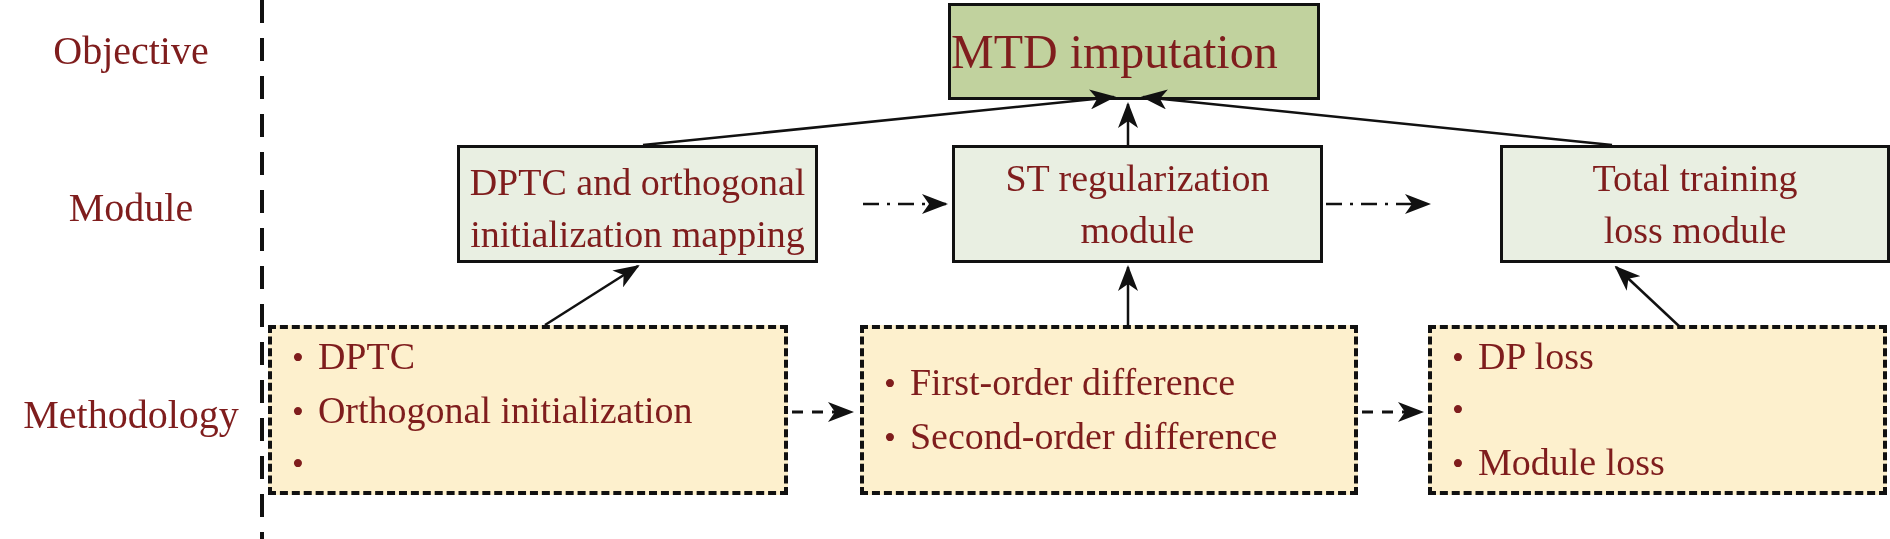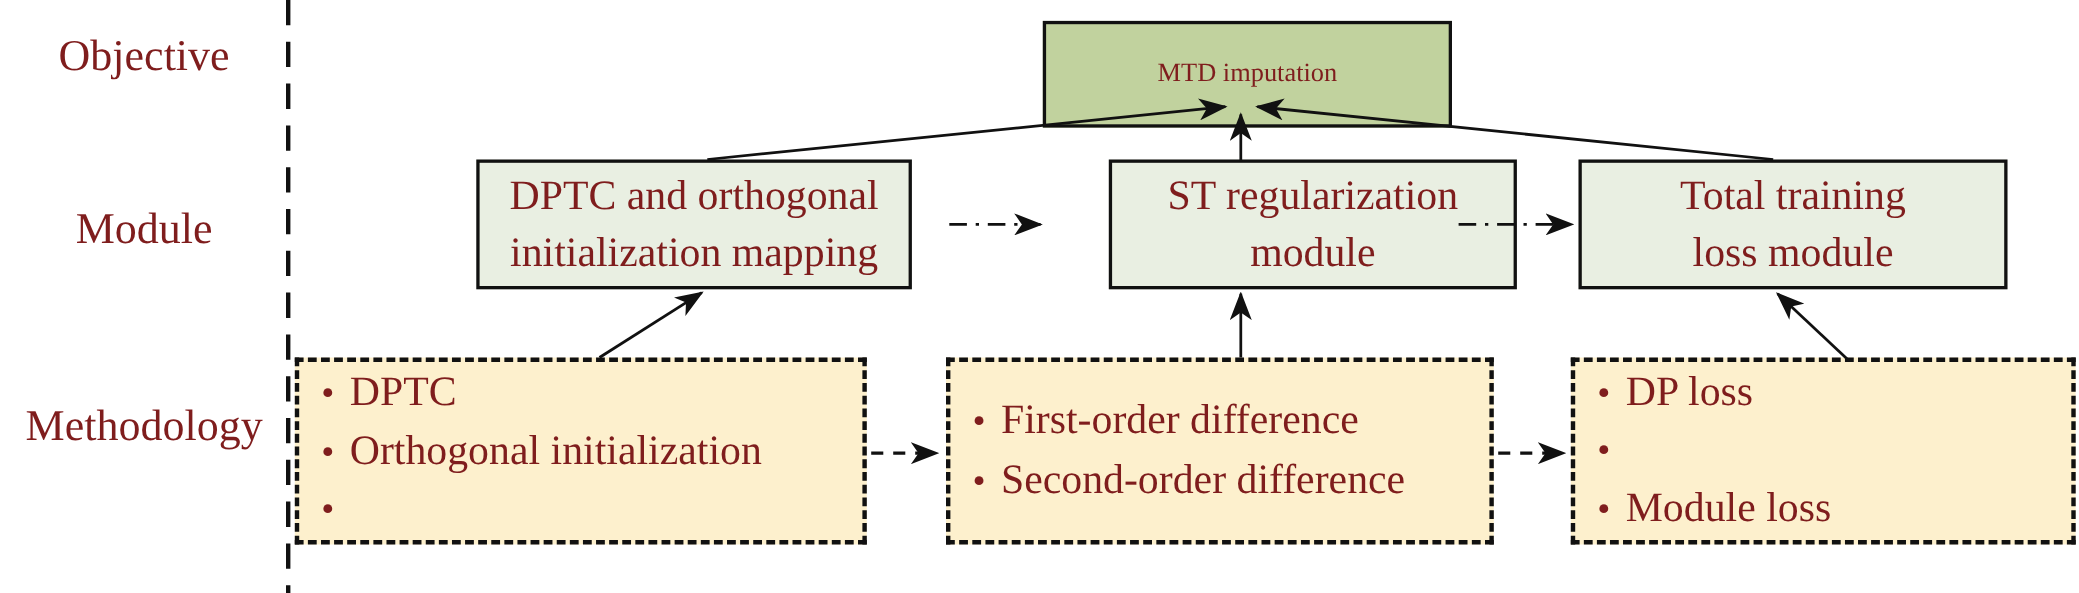--- a/index.html
+++ b/index.html
@@ -11,23 +11,22 @@
   .abs{position:absolute;box-sizing:border-box;}
   
   .row-label{
     left:0;width:262px;text-align:center;font-size:40px;line-height:46px;
     white-space:nowrap;
   }
   
   .obj-box{
     left:948px;top:3px;width:372px;height:97px;
     background:#c1d29e;border:3px solid #111;
-    display:flex;align-items:center;justify-content:center;
-    font-size:24px;
-    margin-top:16px;
+    display:flex;align-items:center;
+    font-size:48px;
   }
   
   .mod-box{
     top:145px;height:118px;background:#e9efe2;border:3px solid #111;
     display:flex;flex-direction:column;align-items:center;justify-content:center;
     font-size:38px;line-height:52px;text-align:center;
   }
   
   .meth-box{
     top:325px;height:170px;background:#fdf0cd;border:4px dashed #111;
@@ -38,35 +37,35 @@
   .dot{font-size:34px;margin-right:14px;}
   svg.overlay{position:absolute;left:0;top:0;pointer-events:none;z-index:5;}
 </style>
 </head>
 <body>
 
 <div id="canvas">
 
   <div class="abs row-label" style="top:28px;">Objective</div>
   <div class="abs row-label" style="top:185px;">Module</div>
-  <div class="abs row-label" style="top:364px;">Methodology</div>
+  <div class="abs row-label" style="top:392px;">Methodology</div>
 
   <div class="abs obj-box">
     <span>MTD imputation</span>
   </div>
 
-  <div class="abs mod-box" style="left:433px;width:396px;">
+  <div class="abs mod-box" style="left:457px;width:361px;justify-content:flex-end;">
     <span>DPTC and orthogonal</span>
     <span>initialization mapping</span>
   </div>
-  <div class="abs mod-box" style="left:1008px;width:371px;">
+  <div class="abs mod-box" style="left:952px;width:371px;">
     <span>ST regularization</span>
     <span>module</span>
   </div>
-  <div class="abs mod-box" style="left:1435px;width:390px;">
+  <div class="abs mod-box" style="left:1500px;width:390px;">
     <span>Total training</span>
     <span>loss module</span>
   </div>
 
   <div class="abs meth-box" style="left:268px;width:520px;">
     <div class="bullet">
       <span class="dot">•</span>
       <span>DPTC</span>
     </div>
     <div class="bullet">

